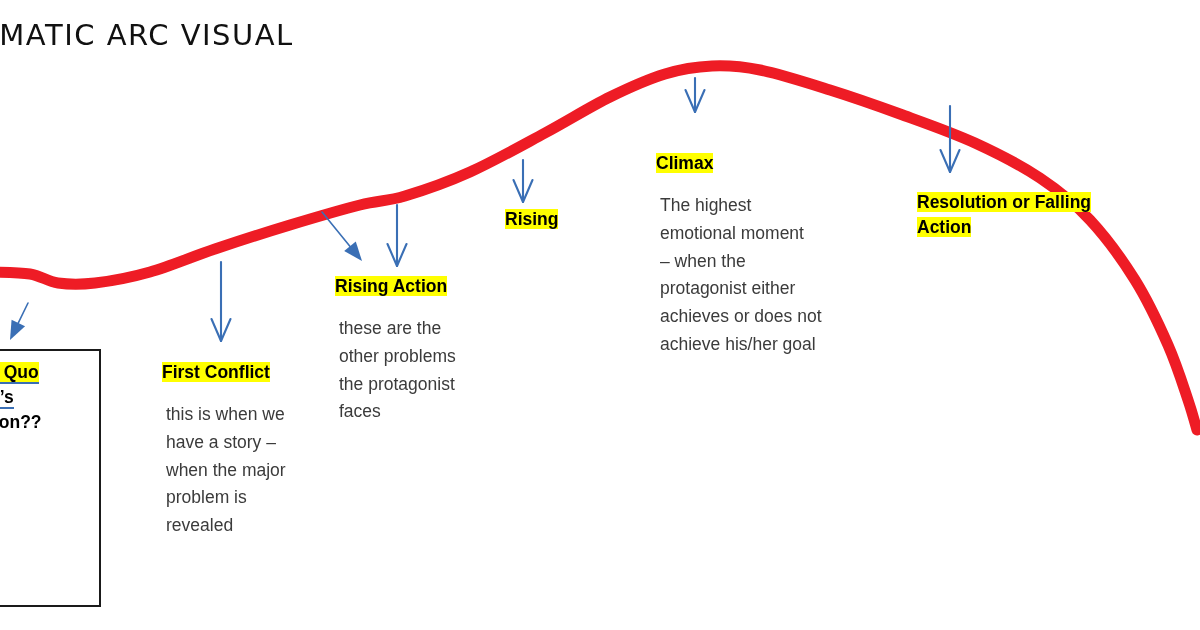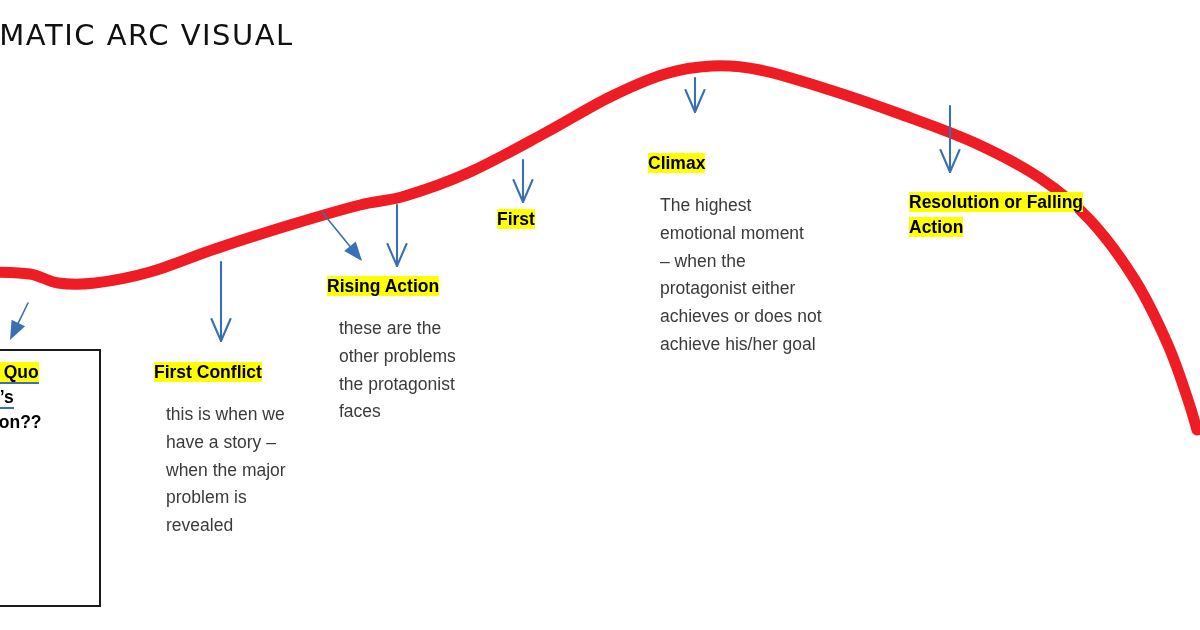--- a/index.html
+++ b/index.html
@@ -56,21 +56,21 @@
     display: inline;
     font-weight: bold;
     font-size: 17.5px;
     line-height: 1.45;
     color: #000000;
     background: #ffff00;
     box-decoration-break: clone;
     -webkit-box-decoration-break: clone;
   }
   .stage-heading-wrap {
-    margin: 0 0 16px 0;
+    margin: 0 0 16px 8px;
     max-width: 100%;
   }
   .stage-body {
     font-size: 17.5px;
     line-height: 1.58;
     color: #3b3b3b;
     margin: 12px;
     white-space: pre-line;
   }
 
@@ -180,21 +180,21 @@
       <span class="stage-heading">Rising Action</span>
     </div>
     <div class="stage-body">these are the
 other problems
 the protagonist
 faces</div>
   </div>
 
   <div class="stage" id="stage-crisis" style="left:497px; top:207px; width:130px;">
     <div class="stage-heading-wrap">
-      <span class="stage-heading">First</span>
+      <span class="stage-heading">Rising</span>
     </div>
   </div>
 
   <div class="stage" id="stage-climax" style="left:648px; top:151px; width:210px;">
     <div class="stage-heading-wrap">
       <span class="stage-heading">Climax</span>
     </div>
     <div class="stage-body">The highest
 emotional moment
 – when the

